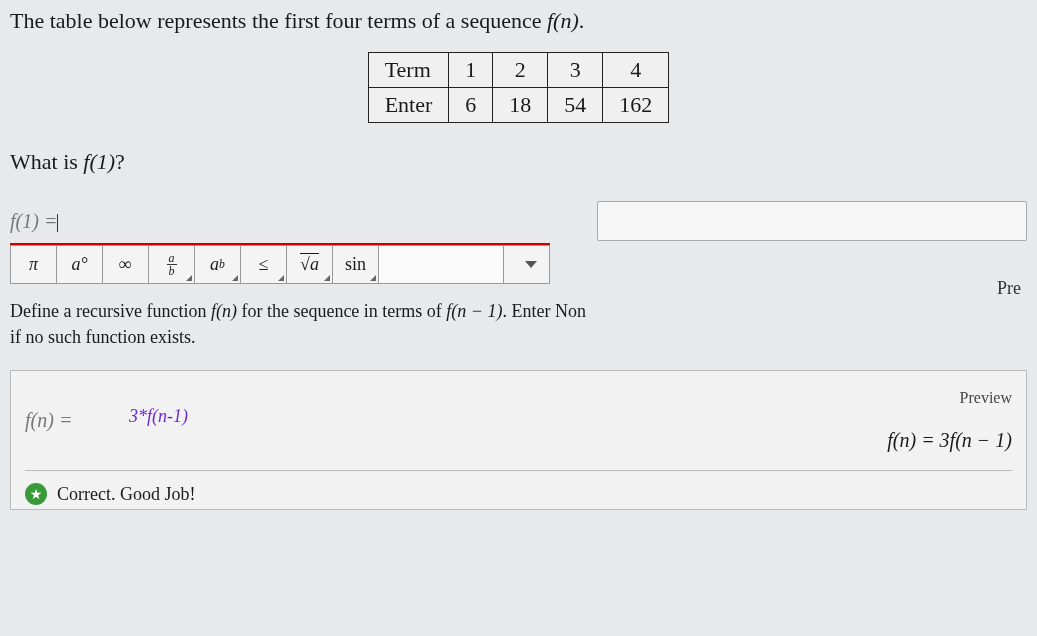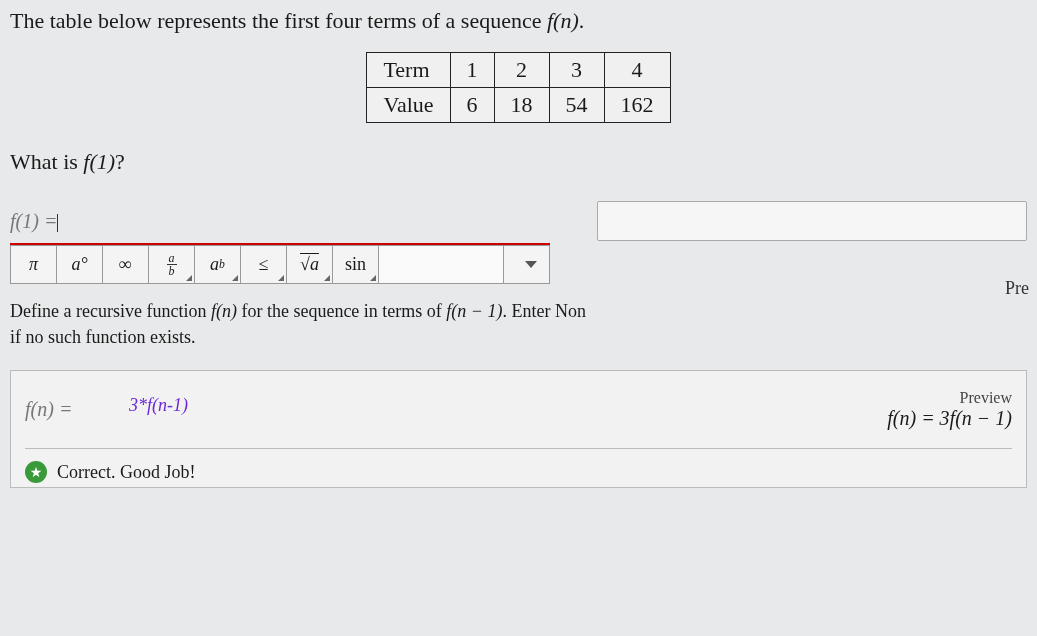--- a/index.html
+++ b/index.html
@@ -39,28 +39,28 @@
 .tool-btn:last-of-type { border-right:none;}
 .tri { position:absolute; right:2px; bottom:2px; width:0;height:0;
   border-left:6px solid transparent; border-bottom:6px solid #666;}
 .dd-arrow { width:0;height:0;border-left:6px solid transparent;border-right:6px solid transparent;border-top:7px solid #555; margin-left:8px;}
 .tool-spacer{flex:1;}
 .define-text { font-size:18px; line-height:1.45; margin-bottom:20px;}
 .answer-block { border:1px solid #bbb; background:#f2f2f2; padding:18px 14px 0 14px;}
 .ans-row { display:flex; align-items:center; gap:34px; border-bottom:1px solid #bbb; padding-bottom:18px; margin-bottom:12px;}
 .ans-input { flex:0 0 420px; height:30px; font-size:18px; color:#6d28d9; font-style:italic;}
 .preview-col { flex:1; text-align:right;}
-.preview-col .lbl { font-size:16px; color:#444; margin-bottom:0;}
+.preview-col .lbl { font-size:16px; color:#444; margin-bottom:22px;}
 .preview-col .val { font-size:20px; font-style:italic;}
 .feedback { display:flex; align-items:center; gap:10px; font-size:18px; padding-bottom:4px;}
 .star-badge {
   width:22px;height:22px;border-radius:50%;background:#3a9a3a;display:flex;
   align-items:center;justify-content:center;color:#fff;font-size:14px;
 }
-.side-pre { position:absolute; right:8px; top:278px; font-size:18px; color:#333;}
+.side-pre { position:absolute; right:16px; top:278px; font-size:18px; color:#333;}
 sup{font-size:0.65em;}
 </style>
 </head>
 <body>
 
 <div class="problem-text">
   <span>The table below represents the first four terms of a sequence </span>
   <span class="italic"><span>f(n)</span></span><span>.</span>
 </div>
 
@@ -68,21 +68,21 @@
   <table class="seq">
     <tbody>
         <tr>
       <td>Term</td>
       <td>1</td>
       <td>2</td>
       <td>3</td>
       <td>4</td>
     </tr>
     <tr>
-      <td>Value</td>
+      <td>Enter</td>
       <td>6</td>
       <td>18</td>
       <td>54</td>
       <td>162</td>
     </tr>
   </tbody>
     </table>
 </div>
 
 <div class="question">

